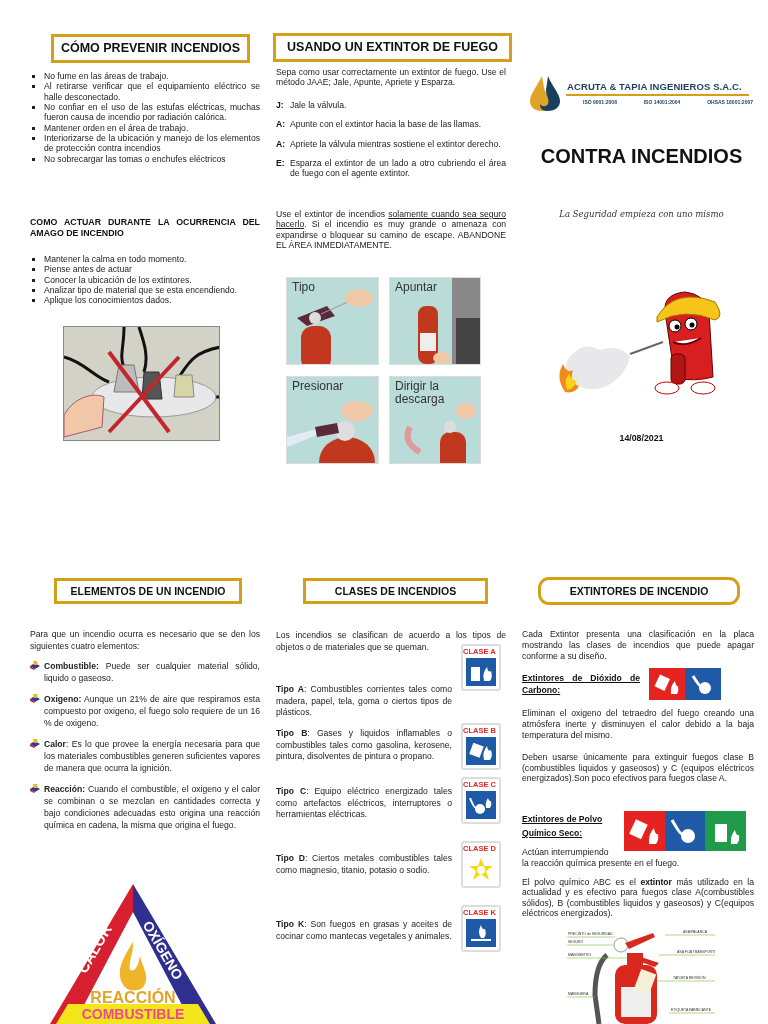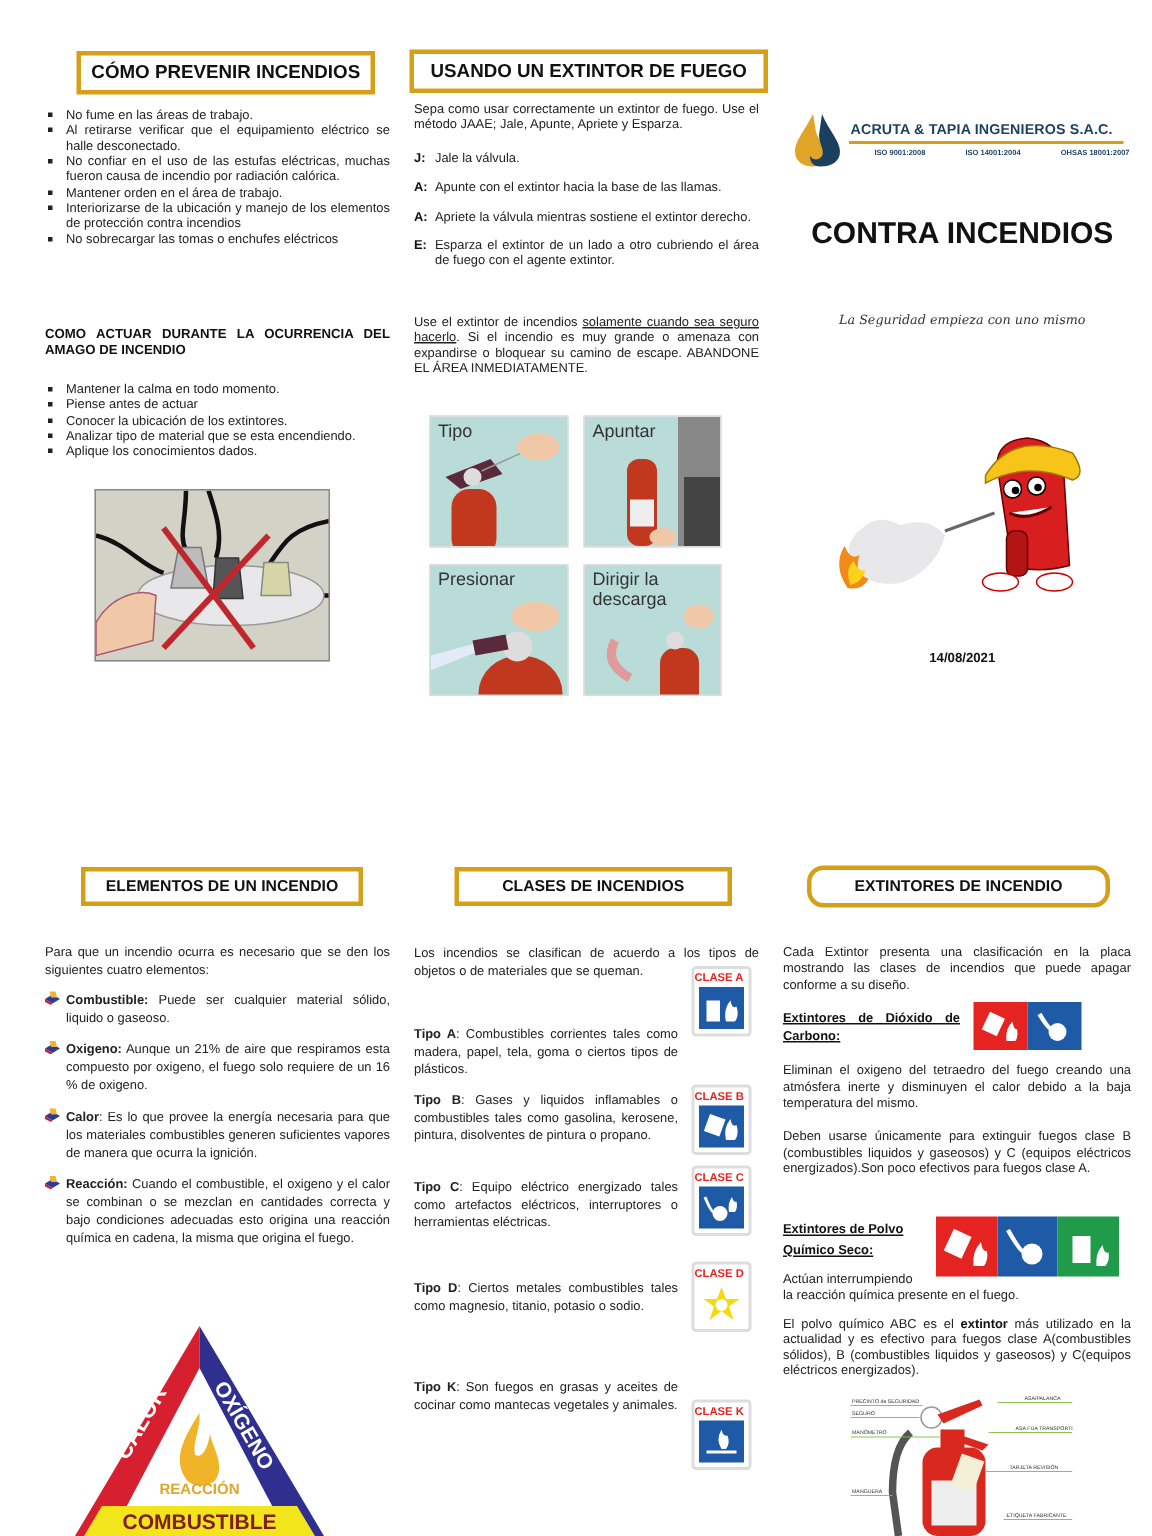--- a/index.html
+++ b/index.html
@@ -230,22 +230,22 @@
 
 <div class="abs" style="left:50px;top:882px;width:166px;height:142px;">
   <svg width="166" height="142" viewBox="0 0 166 142">
     <polygon points="83,2 0,142 24,142 83,30" fill="#d62030"></polygon>
     <polygon points="83,2 166,142 142,142 83,30" fill="#2e2f8f"></polygon>
     <polygon points="18,122 148,122 160,142 6,142" fill="#f2e51c"></polygon>
     <path d="M83 60 C70 80 66 92 74 104 C78 110 90 110 94 104 C100 94 92 84 90 74 C88 86 84 90 80 88 C78 80 84 70 83 60 Z" fill="#f0b429"></path>
   </svg>
   <div class="abs" style="left:18px;top:58px;color:#fff;font-weight:bold;font-size:15px;transform:rotate(-60deg);">CALOR</div>
   <div class="abs" style="left:80px;top:60px;color:#fff;font-weight:bold;font-size:14px;transform:rotate(60deg);">OXÍGENO</div>
-  <div class="abs" style="left:0;top:106px;width:166px;text-align:center;color:#e0a526;font-weight:bold;font-size:10px;">REACCIÓN</div>
-  <div class="abs" style="left:0;top:124px;width:166px;text-align:center;color:#7f1d1d;font-weight:bold;font-size:14px;">COMBUSTIBLE</div>
+  <div class="abs" style="left:0;top:106px;width:166px;text-align:center;color:#e0a526;font-weight:bold;font-size:16px;">REACCIÓN</div>
+  <div class="abs" style="left:0;top:124px;width:166px;text-align:center;color:#ec4899;font-weight:bold;font-size:14px;">COMBUSTIBLE</div>
 </div>
 
 <div class="hbox h-sm" style="left:303px;top:578px;width:185px;height:26px;">
   <span>CLASES DE INCENDIOS</span>
 </div>
 
 <div class="abs para" style="left:276px;top:630px;width:230px;line-height:1.35;">Los incendios se clasifican de acuerdo a los tipos de objetos o de materiales que se queman.</div>
 
 <div class="tipo" style="left:276px;top:684px;width:176px;line-height:1.35;"><b>Tipo A</b><span>: Combustibles corrientes tales como madera, papel, tela, goma o ciertos tipos de plásticos.</span></div>
 <div class="tipo" style="left:276px;top:728px;width:176px;line-height:1.35;"><b>Tipo B</b><span>: Gases y liquidos inflamables o combustibles tales como gasolina, kerosene, pintura, disolventes de pintura o propano.</span></div>
@@ -283,21 +283,21 @@
 </div>
 <div class="badge" style="left:461px;top:841px;">
   <div class="bt">CLASE D</div>
   <div class="bi" style="background:#fff;">
       <svg width="26" height="24" viewBox="0 0 26 24">
         <polygon points="13,1 16,9 25,9 18,14 21,23 13,17 5,23 8,14 1,9 10,9" fill="#f5d90a"></polygon>
         <circle cx="13" cy="13" r="4" fill="#fff"></circle>
       </svg>
     </div>
 </div>
-<div class="badge" style="left:461px;top:905px;margin-top:28px;">
+<div class="badge" style="left:461px;top:905px;">
   <div class="bt">CLASE K</div>
   <div class="bi">
       <svg width="26" height="22">
         <path d="M13 16 Q9 10 13 3 Q14 8 17 7 Q19 12 16 16 Z" fill="#fff"></path>
         <path d="M3 18 L23 18" stroke="#fff" stroke-width="2"></path>
       </svg>
     </div>
 </div>
 
 <div class="hbox h-sm" style="left:538px;top:577px;width:202px;height:28px;border-radius:11px;">

